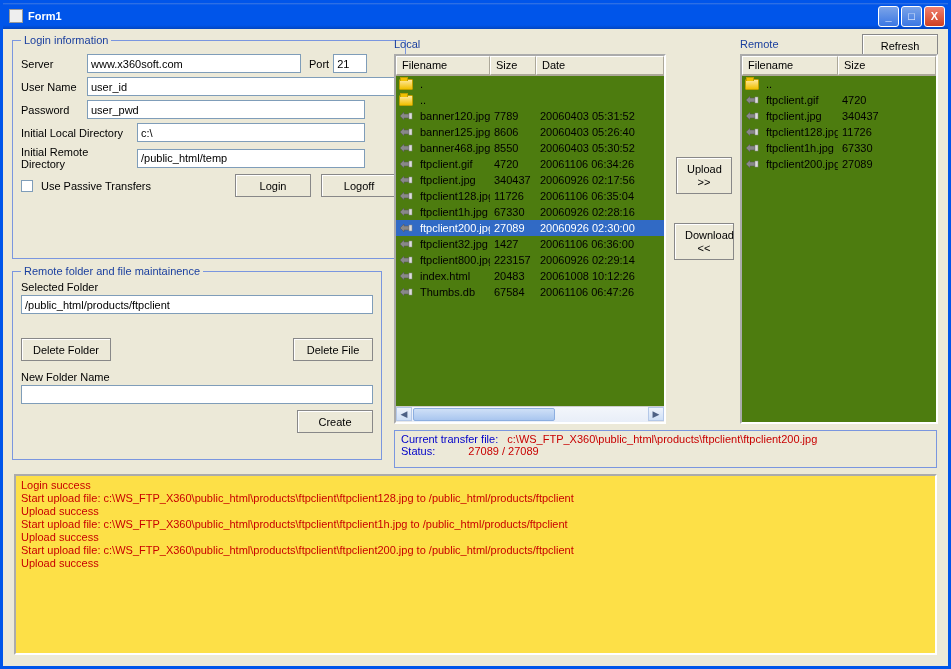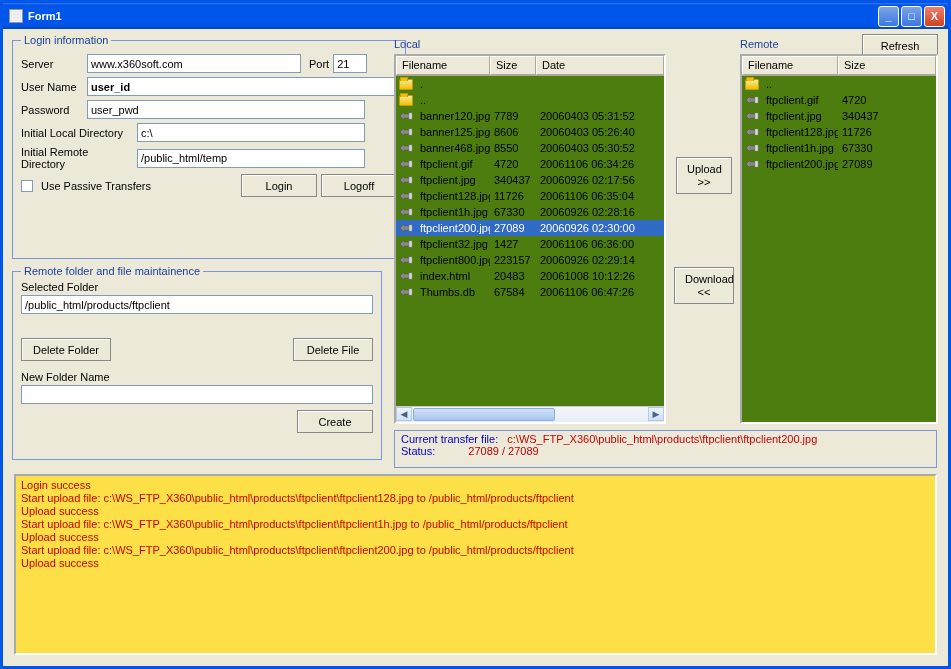--- a/index.html
+++ b/index.html
@@ -20,21 +20,21 @@
 .btn { height:23px; border:1px solid #888; background:#ece9d8; padding:0 10px; cursor:default; box-shadow:1px 1px 0 #fff inset; }
 .chk { width:12px; height:12px; border:1px solid #7f9db9; background:#fff; margin-right:4px; display:inline-block; }
 #login-box { position:absolute; left:6px; top:2px; width:370px; height:225px; }
 #remote-box { position:absolute; left:6px; top:233px; width:370px; height:195px; }
 #local-lbl { position:absolute; left:388px; top:6px; color:#1a3f9e; }
 #remote-lbl { position:absolute; left:734px; top:6px; color:#1a3f9e; }
 #refresh-btn { position:absolute; left:856px; top:2px; width:76px; }
 #local-list { position:absolute; left:388px; top:22px; width:272px; height:370px; }
 #remote-list { position:absolute; left:734px; top:22px; width:198px; height:370px; }
 #upload-btn { position:absolute; left:670px; top:125px; width:56px; height:37px; }
-#download-btn { position:absolute; left:668px; top:191px; width:60px; height:37px;margin-top:44px; }
+#download-btn { position:absolute; left:668px; top:191px; width:60px; height:37px; }
 .listview { border:2px inset #fff; background:#4d7c0f; display:flex; flex-direction:column; }
 .lvhead { display:flex; background:#ece9d8; border-bottom:1px solid #aca899; flex-shrink:0; }
 .lvcol { border:1px solid; border-color:#fff #aca899 #aca899 #fff; padding:2px 5px; height:19px; overflow:hidden; white-space:nowrap; }
 .lvbody { flex:1; overflow:hidden; position:relative; }
 .lvrow { display:flex; align-items:center; height:16px; white-space:nowrap; }
 .lvrow.sel { background:#316ac5; color:#fff; }
 .folder-icon { width:14px; height:11px; background:linear-gradient(#ffe79c,#f0c000); border:1px solid #c0a000; border-radius:1px; margin:0 3px; display:inline-block; position:relative; }
 .folder-icon::before { content:""; position:absolute; top:-3px; left:0; width:6px; height:3px; background:#f0c000; border:1px solid #c0a000; border-bottom:none; }
 .file-icon { width:14px; height:12px; margin:0 3px; display:inline-block; position:relative; }
 .file-icon svg { width:14px; height:12px; }
@@ -69,39 +69,39 @@
     <fieldset id="login-box">
       <legend>Login information</legend>
       <div class="row">
         <span class="lbl">Server</span>
         <input type="text" style="width: 214px;" value="www.x360soft.com">
         <span style="margin-left:4px">Port</span>
         <input type="text" style="width: 34px;" value="21">
       </div>
       <div class="row">
         <span class="lbl">User Name</span>
-        <input type="text" style="width: 310px; font-weight: bold;" value="user_id">
+        <input type="text" style="width: 310px;" value="user_id">
       </div>
       <div class="row">
         <span class="lbl">Password</span>
         <input type="text" style="width: 278px;" value="user_pwd">
       </div>
       <div class="row">
         <span style="width:112px">Initial Local Directory</span>
         <input type="text" style="width: 228px;" value="c:\">
       </div>
       <div class="row">
         <span style="width:112px">Initial Remote Directory</span>
         <input type="text" style="width: 228px;" value="/public_html/temp">
       </div>
       <div class="row">
         <span class="chk"></span>
         <span style="flex:1">Use Passive Transfers</span>
         <button class="btn" style="width:76px">Login</button>
-        <button class="btn" style="width:76px;">Logoff</button>
+        <button class="btn" style="width:76px;margin-left:6px">Logoff</button>
       </div>
     </fieldset>
 
     <fieldset id="remote-box">
       <legend>Remote folder and file maintainence</legend>
       <div>Selected Folder</div>
       <input type="text" style="width: 100%; margin-top: 2px;" value="/public_html/products/ftpclient">
       <div class="row" style="justify-content:space-between;margin-top:24px">
         <button class="btn" style="width:90px">Delete Folder</button>
         <button class="btn" style="width:80px;margin-left:6px">Delete File</button>

